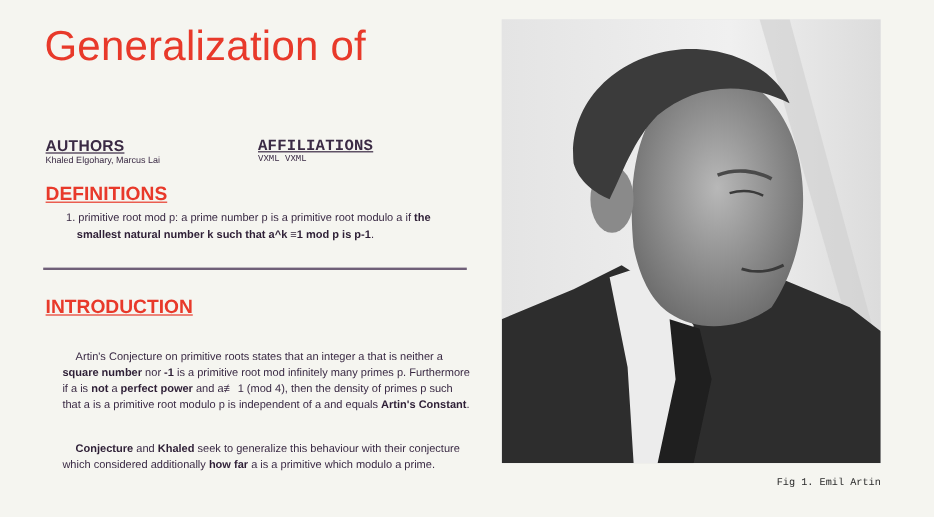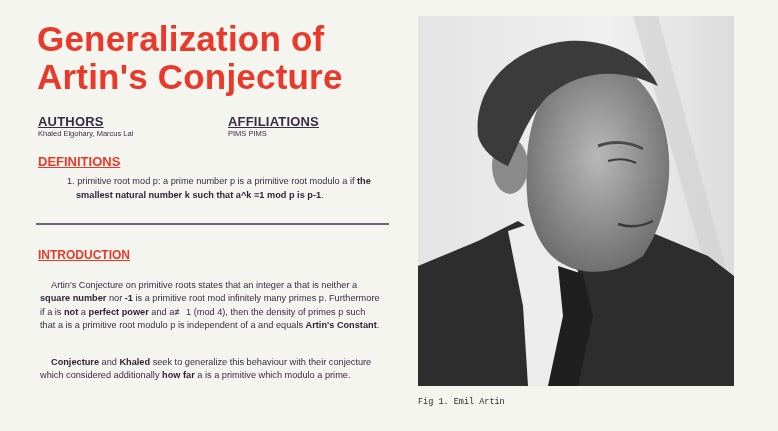--- a/index.html
+++ b/index.html
@@ -7,82 +7,81 @@
     width:778px; height:431px; overflow:hidden;
     background:#f5f5f0;
     font-family:"Liberation Sans", sans-serif;
     color:#3a2a44;
     position:relative;
   }
   .title {
     position:absolute; left:37px; top:20px;
     margin:0;
     font-family:"Liberation Sans", sans-serif;
-    font-weight:700; font-size:35px; line-height:38px;
+    font-weight:400; font-size:35px; line-height:38px;
     color:#e8392a; letter-spacing:0.2px;
   }
   .meta-col { position:absolute; top:114px; }
   .meta-col.authors { left:38px; }
-  .meta-col.affil { left:228px; }
+  .meta-col.affil { left:215px;font-family:Liberation Mono, monospace; }
   .meta-label {
     font-size:13px; font-weight:700; text-decoration:underline;
     color:#3a2a44; letter-spacing:0.2px;
   }
   .meta-value { font-size:7.5px; margin-top:0; color:#3a2a44; }
   .section-head {
     position:absolute; left:38px; margin:0;
     font-weight:700; text-decoration:underline;
     color:#e8392a;
   }
-  .defs-head { top:154px; font-size:13px; }
-  .intro-head { top:248px; font-size:12px; }
+  .defs-head { top:154px; font-size:16px; }
+  .intro-head { top:248px; font-size:16px; }
   .defs-list {
     position:absolute; left:48px; top:174px; width:340px;
     font-size:9.2px; line-height:14px; color:#3a2a44;
     margin:0; padding:0; list-style:none;
   }
-  .defs-list .hang { padding-left:16px; text-indent:-9px;margin-left:12px; }
+  .defs-list .hang { padding-left:16px; text-indent:-9px; }
   .divider {
     position:absolute; left:36px; top:223px; width:353px; height:2px;
     background:#6f5f78;
   }
   .para {
     position:absolute; left:40px; width:340px;
-    font-size:9.2px; line-height:13.4px; color:#3a2a44; margin:0;
+    font-size:9.2px; line-height:13.4px; color:#3a2a44; margin:12px;
     text-indent:11px;
   }
   .p1 { top:279px; }
   .p2 { top:356px; }
   b { color:#2e1f36; }
   .photo {
     position:absolute; left:418px; top:16px; width:316px; height:370px;
     overflow:hidden; background:#e9e9e9;
   }
   .caption {
     position:absolute; left:418px; width:316px; top:397px;
-    text-align:left;
+    text-align:right;
     font-family:"Liberation Mono", monospace; font-size:8.5px; color:#2a2a2a;
   }
 </style>
 </head>
 <body>
 
 <h1 class="title">
   <span>Generalization of</span><br>
-  <span>Artin's Conjecture</span>
 </h1>
 
 <div class="meta-col authors">
   <div class="meta-label">AUTHORS</div>
   <div class="meta-value">Khaled Elgohary, Marcus Lai</div>
 </div>
 
 <div class="meta-col affil">
   <div class="meta-label">AFFILIATIONS</div>
-  <div class="meta-value">PIMS PIMS</div>
+  <div class="meta-value">VXML VXML</div>
 </div>
 
 <h2 class="section-head defs-head">DEFINITIONS</h2>
 
 <ol class="defs-list">
   <li class="hang">
     <span>1.</span>
     <span>primitive root mod p: a prime number p is a primitive root modulo a if </span><b>the smallest natural number k such that a^k ≡1 mod p is p-1</b><span>.</span>
   </li>
 </ol>

